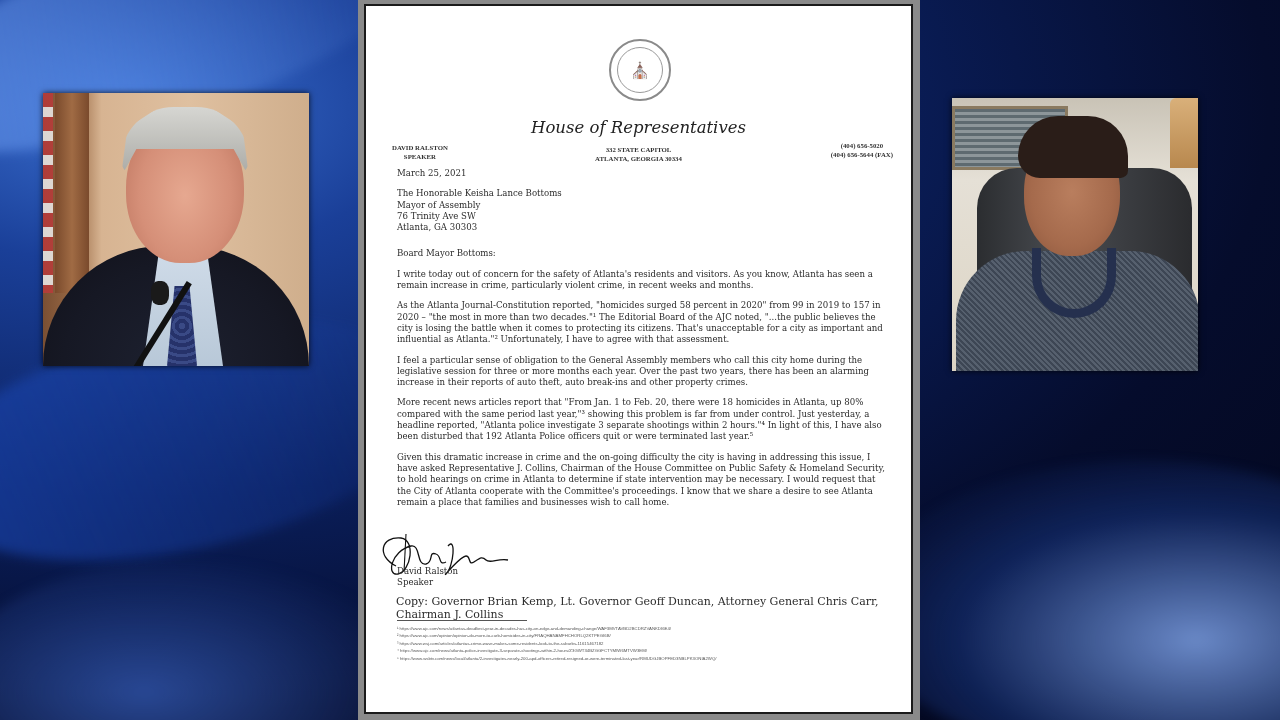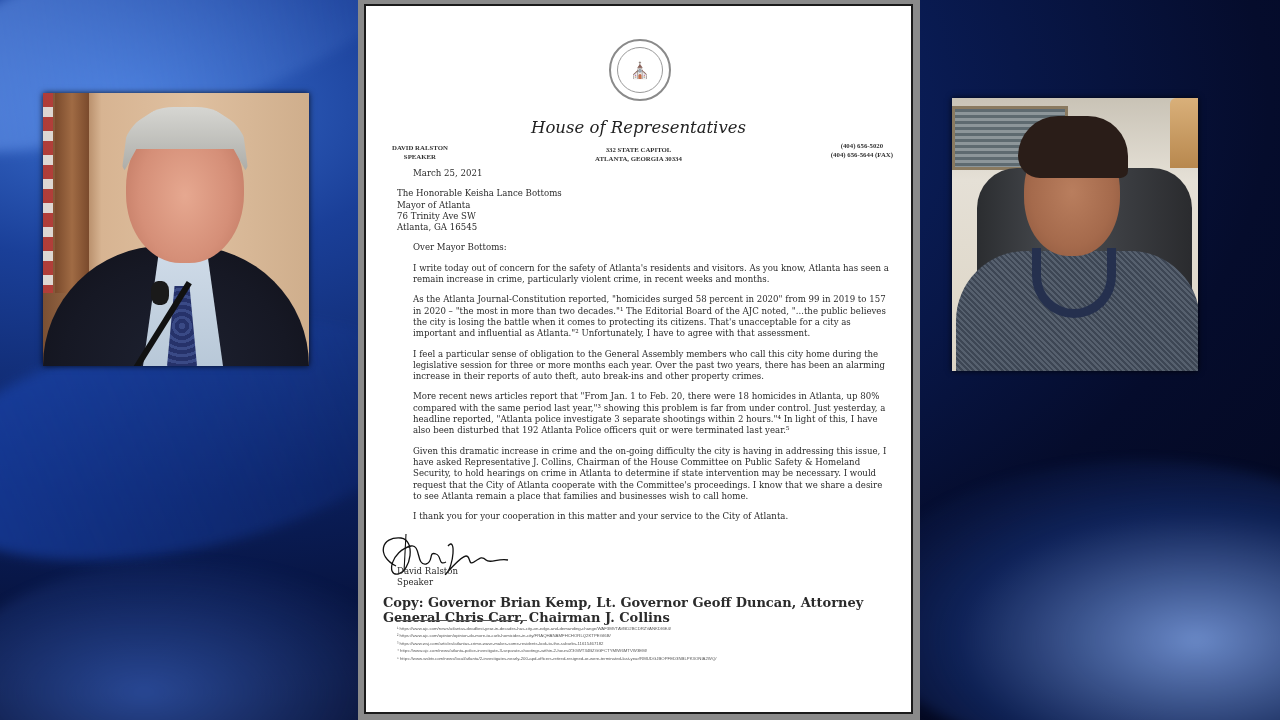--- a/index.html
+++ b/index.html
@@ -63,28 +63,28 @@
     font-family:"DejaVu Serif", serif; font-style:italic; font-size:16.5px; color:#222;
   }
   .lh-left { position:absolute; left:26px; top:137px; font-size:6.8px; font-weight:bold; text-align:center; line-height:9px; color:#333; }
   .lh-center { position:absolute; left:0; width:100%; top:139px; text-align:center; font-size:6.8px; font-weight:bold; line-height:9px; color:#333; }
   .lh-right { position:absolute; right:18px; top:135px; font-size:6.8px; font-weight:bold; text-align:center; line-height:9px; color:#333; }
 
   .body-text {
     position:absolute; left:31px; top:162px; width:495px;
     font-family:"DejaVu Serif", serif; font-size:8.6px; line-height:11.3px; color:#2b2b2b;
   }
-  .body-text p { margin:0 0 9px 16px; }
-  .addr { margin:0 0 9px 0; }
+  .body-text p { margin:0 0 9px 0; }
+  .addr { margin:0 0 15px 0; }
   .addr div { line-height:11.3px; }
   .signature {
     position:absolute; left:10px; top:520px; width:140px; height:56px;
   }
   .sig-name { position:absolute; left:31px; top:560px; font-family:"DejaVu Serif", serif; font-size:8.6px; line-height:10.5px; color:#2b2b2b; }
-  .copy-line { position:absolute; left:17px; top:589px; font-family:"DejaVu Serif", serif; font-size:13px; color:#2b2b2b;font-weight:bold; }
+  .copy-line { position:absolute; left:30px; top:589px; font-family:"DejaVu Serif", serif; font-size:11px; color:#2b2b2b; }
   .fn-rule { position:absolute; left:31px; top:614px; width:130px; border-top:1px solid #555; }
   .footnotes { position:absolute; left:31px; top:619px; width:480px; font-family:"Liberation Sans", sans-serif; font-size:4.3px; line-height:7.4px; color:#555; white-space:nowrap; }
   .footnotes div { overflow:hidden; }
 </style>
 </head>
 <body>
 
 <div class="bg-streak streak1"></div>
 <div class="bg-streak streak2"></div>
 <div class="bg-streak streak3"></div>
@@ -129,31 +129,30 @@
   </div>
   <div class="lh-right">
     <div>(404) 656-5020</div>
     <div>(404) 656-5644 (FAX)</div>
   </div>
 
   <div class="body-text">
     <p>March 25, 2021</p>
     <div class="addr">
       <div>The Honorable Keisha Lance Bottoms</div>
-      <div>Mayor of Atlanta</div>
+      <div>Mayor of Assembly</div>
       <div>76 Trinity Ave SW</div>
-      <div>Atlanta, GA 16545</div>
+      <div>Atlanta, GA 30303</div>
     </div>
-    <p>Over Mayor Bottoms:</p>
+    <p>Board Mayor Bottoms:</p>
     <p>I write today out of concern for the safety of Atlanta's residents and visitors.  As you know, Atlanta has seen a remain increase in crime, particularly violent crime, in recent weeks and months.</p>
     <p>As the Atlanta Journal-Constitution reported, "homicides surged 58 percent in 2020" from 99 in 2019 to 157 in 2020 – "the most in more than two decades."¹  The Editorial Board of the AJC noted, "...the public believes the city is losing the battle when it comes to protecting its citizens. That's unacceptable for a city as important and influential as Atlanta."²  Unfortunately, I have to agree with that assessment.</p>
     <p>I feel a particular sense of obligation to the General Assembly members who call this city home during the legislative session for three or more months each year.  Over the past two years, there has been an alarming increase in their reports of auto theft, auto break-ins and other property crimes.</p>
     <p>More recent news articles report that "From Jan. 1 to Feb. 20, there were 18 homicides in Atlanta, up 80% compared with the same period last year,"³ showing this problem is far from under control. Just yesterday, a headline reported, "Atlanta police investigate 3 separate shootings within 2 hours."⁴  In light of this, I have also been disturbed that 192 Atlanta Police officers quit or were terminated last year.⁵</p>
     <p>Given this dramatic increase in crime and the on-going difficulty the city is having in addressing this issue, I have asked Representative J. Collins, Chairman of the House Committee on Public Safety &amp; Homeland Security, to hold hearings on crime in Atlanta to determine if state intervention may be necessary.  I would request that the City of Atlanta cooperate with the Committee's proceedings.  I know that we share a desire to see Atlanta remain a place that families and businesses wish to call home.</p>
-    <p>I thank you for your cooperation in this matter and your service to the City of Atlanta.</p>
   </div>
 
   <svg class="signature" viewBox="0 0 140 56">
     <path d="M20 40 C0 30, 5 10, 25 12 C40 14, 35 45, 22 48 C10 50, 15 25, 35 20 C45 18, 40 40, 50 38 C58 36, 52 25, 60 28 C66 30, 62 40, 70 36 M72 20 C80 10, 78 40, 70 48 C66 52, 85 30, 90 30 C95 30, 92 40, 98 36 C104 32, 106 30, 110 34 C114 38, 122 32, 132 34" fill="none" stroke="#111" stroke-width="1.3"></path>
     <path d="M30 8 L28 46" stroke="#111" stroke-width="1.1"></path>
   </svg>
   <div class="sig-name">
     <div>David Ralston</div>
     <div>Speaker</div>
   </div>

